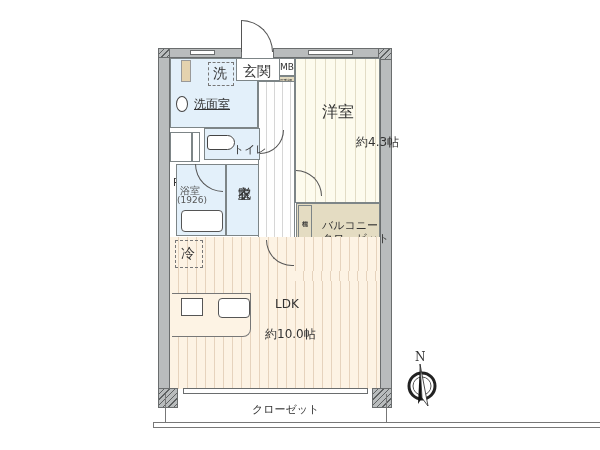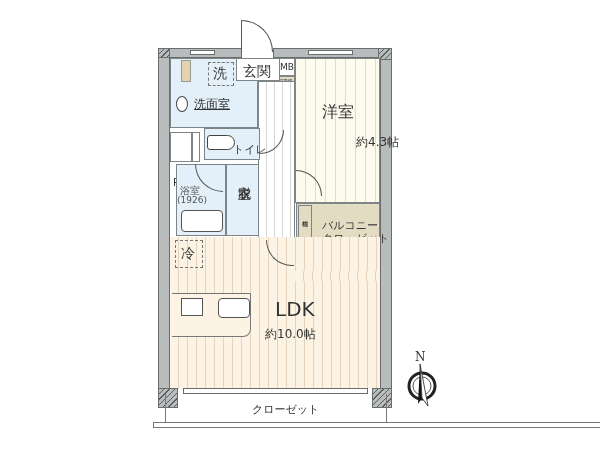--- a/index.html
+++ b/index.html
@@ -83,21 +83,21 @@
 
 <div class="room floor-wood" style="left:170px;top:237px;width:210px;height:152px;border:none;"></div>
 <div class="room floor-wood" style="left:295px;top:271px;width:85px;height:10px;border:none;"></div>
 <div class="dashed" style="left:175px;top:240px;width:28px;height:28px;"></div>
 <div class="lbl" style="left:181px;top:245px;font-size:14px;">冷</div>
 <div class="door-arc" style="left:266px;top:240px;width:28px;height:26px;border-radius:0 0 0 28px;border-top:none;border-right:none;background:transparent;"></div>
 
 <div class="abs" style="left:172px;top:293px;width:78px;height:42px;border:1px solid #777;border-left:none;border-radius:0 0 8px 0;background:#fdf3e4;"></div>
 <div class="abs" style="left:181px;top:298px;width:20px;height:16px;border:1px solid #555;background:#fff;"></div>
 <div class="abs" style="left:218px;top:298px;width:30px;height:18px;border:1px solid #555;border-radius:4px;background:#fff;"></div>
-<div class="lbl" style="left:275px;top:297px;font-size:20px;">LDK</div>
+<div class="lbl" style="left:275px;top:297px;font-size:12px;">LDK</div>
 <div class="lbl" style="left:265px;top:326px;font-size:12px;">約10.0帖</div>
 
 <div class="hatch" style="left:158px;top:388px;width:20px;height:20px;"></div>
 <div class="hatch" style="left:372px;top:388px;width:20px;height:20px;"></div>
 <div class="window" style="left:183px;top:388px;width:185px;height:6px;"></div>
 
 <div class="abs" style="left:165px;top:394px;width:220px;height:28px;border-left:1px solid #777;border-right:1px solid #777;"></div>
 <div class="lbl" style="left:252px;top:402px;font-size:11px;">クローゼット</div>
 <div class="abs" style="left:153px;top:422px;width:450px;height:6px;border:1px solid #777;border-right:none;box-sizing:border-box;"></div>
 

